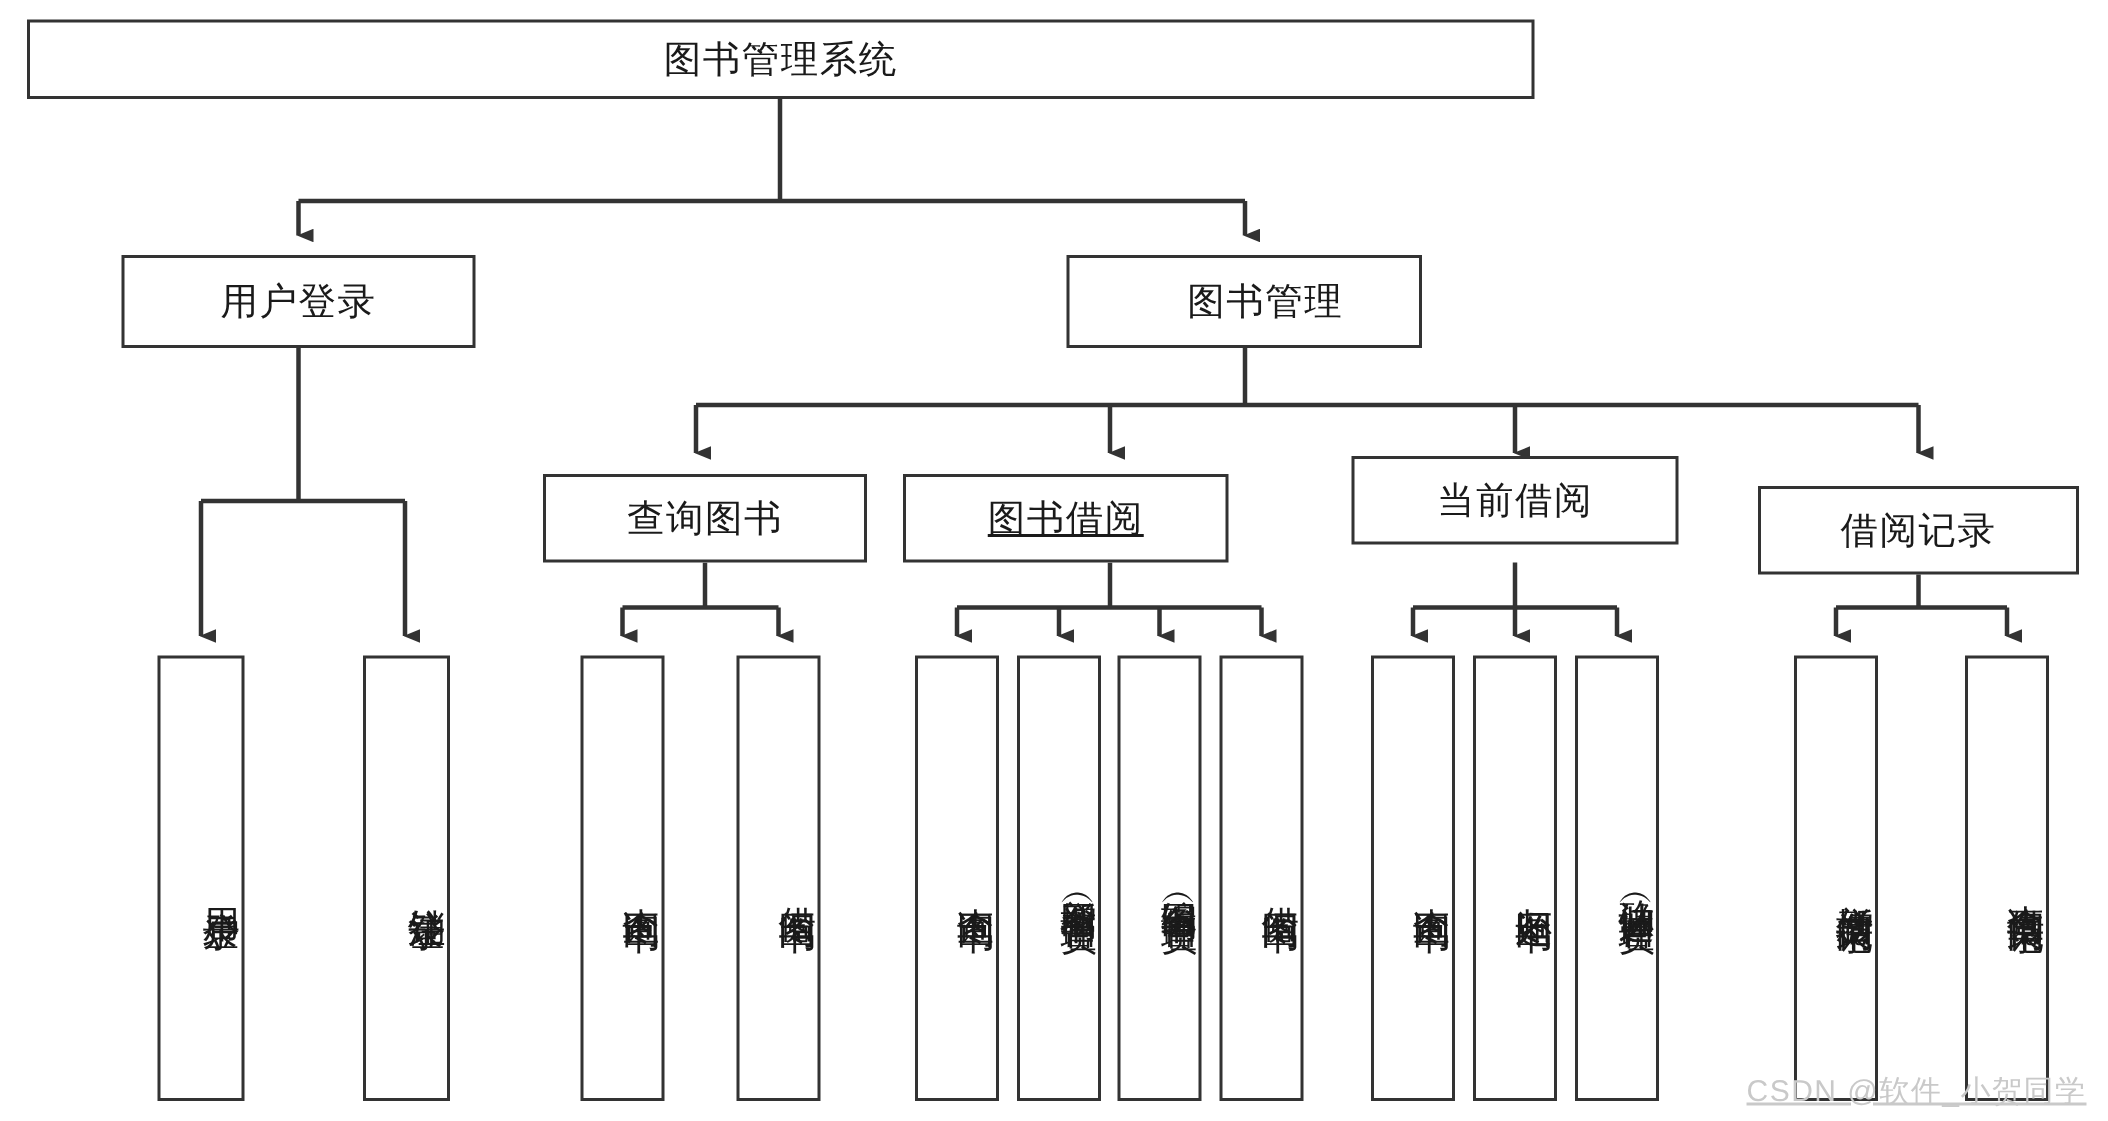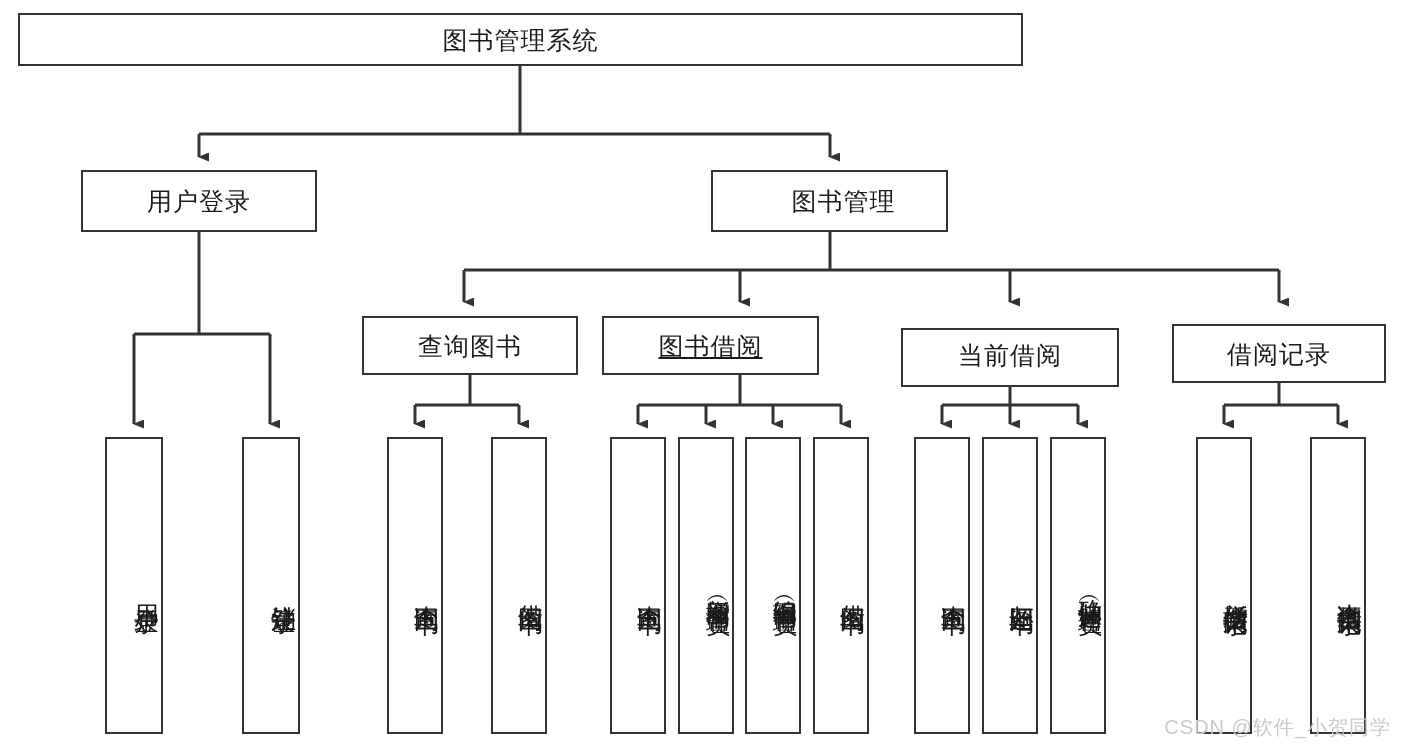--- a/index.html
+++ b/index.html
@@ -62,20 +62,21 @@
     white-space: pre;
   }
   .watermark {
     position: absolute;
     right: 14px;
     bottom: 6px;
     font-size: 20px;
     color: #c9c9c9;
     letter-spacing: 1px;
     white-space: nowrap;
+    text-decoration: underline;
   }
 </style>
 </head>
 <body>
 
 <div id="diagram-canvas">
 
   <svg id="edges-layer" viewBox="0 0 1405 747" width="1405" height="747">
     <defs>
       <marker id="arrowhead" markerWidth="9" markerHeight="11" refX="4.5" refY="10" orient="auto" markerUnits="userSpaceOnUse">
@@ -140,21 +141,21 @@
   </div>
 
   <div class="node horizontal" style="left:362px; top:316px; width:216px; height:59px;">
     <span class="node-label">查询图书</span>
   </div>
 
   <div class="node horizontal" style="left:602px; top:316px; width:217px; height:59px;text-decoration:underline;">
     <span class="node-label">图书借阅</span>
   </div>
 
-  <div class="node horizontal" style="left:901px; top:328px; width:218px; height:59px;font-family:Liberation Mono, monospace;">
+  <div class="node horizontal" style="left:901px; top:304px; width:218px; height:59px;">
     <span class="node-label">当前借阅</span>
   </div>
 
   <div class="node horizontal" style="left:1172px; top:324px; width:214px; height:59px;">
     <span class="node-label">借阅记录</span>
   </div>
 
   <div class="node vertical" style="left:105px; top:437px; width:58px; height:297px;">
     <span class="node-label">用户登录</span>
   </div>

